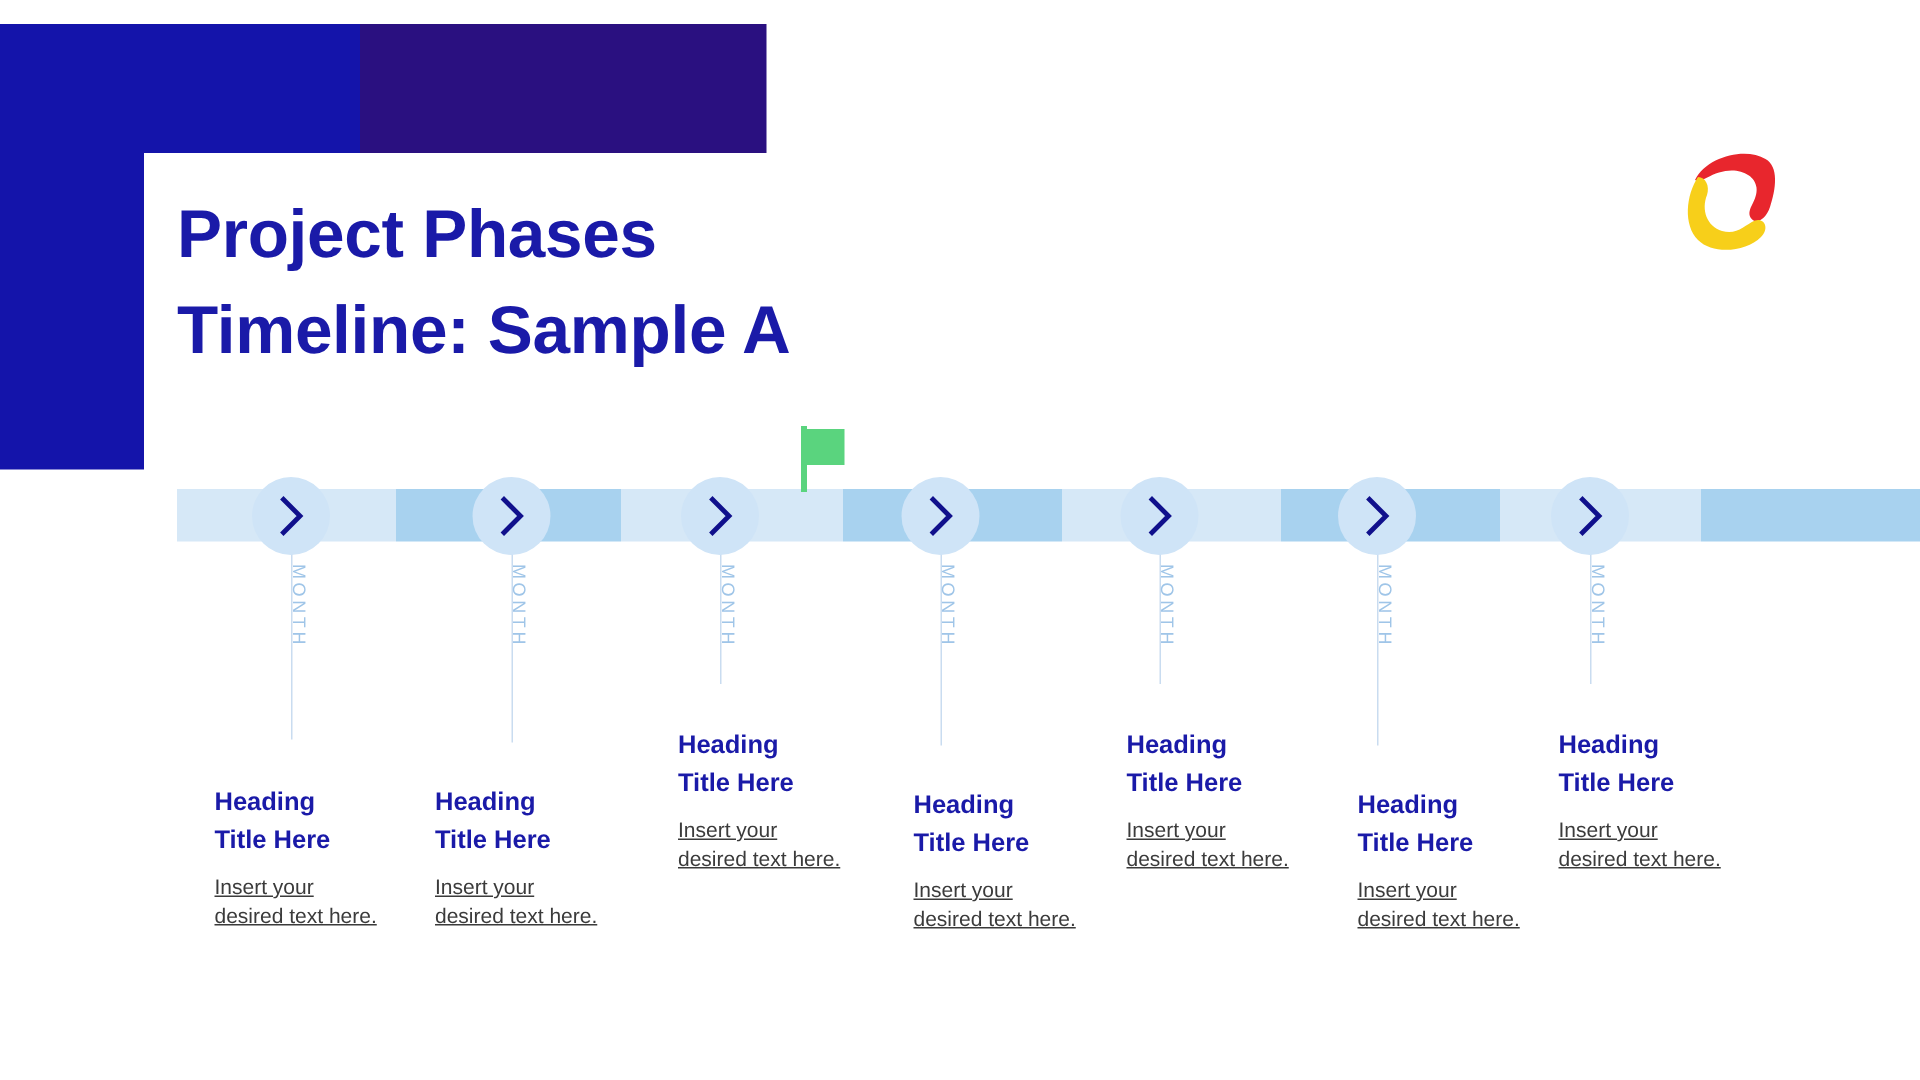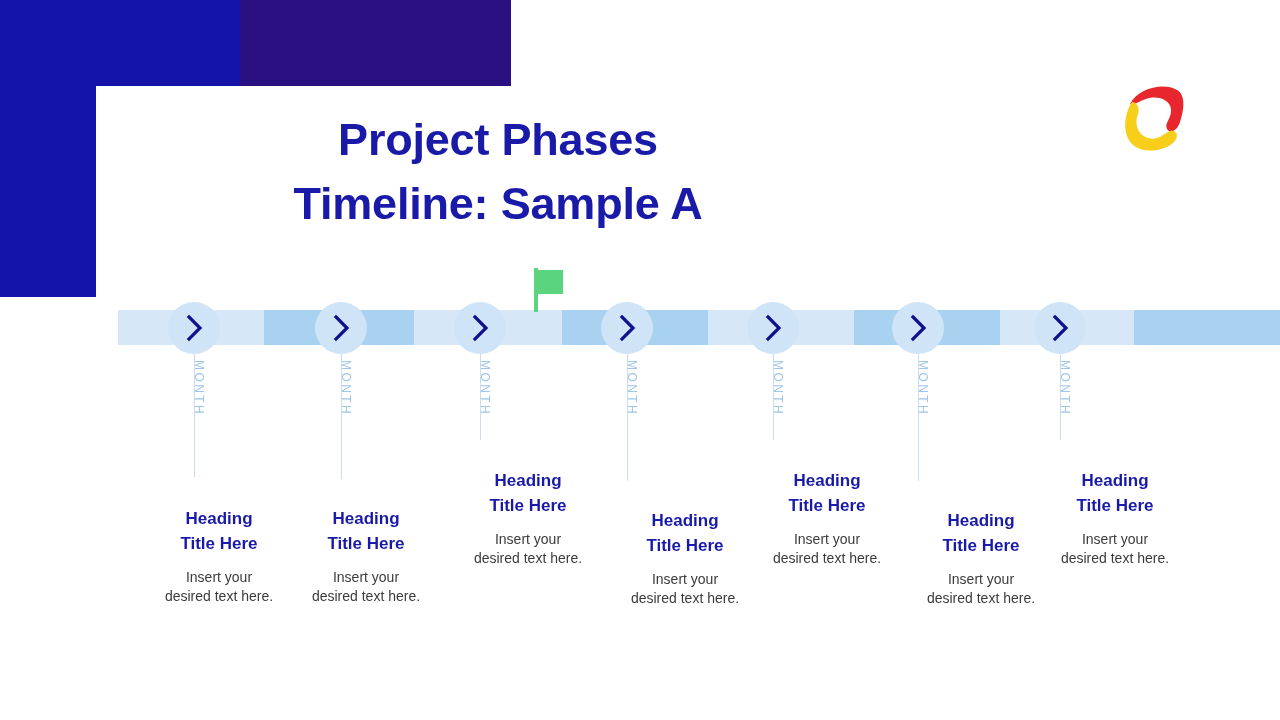--- a/index.html
+++ b/index.html
@@ -3,21 +3,21 @@
 <meta charset="utf-8">
 <style>
   html,body{margin:0;padding:0;}
   body{
     width:1280px;height:720px;
     background:#ffffff;
     font-family:"Liberation Sans", sans-serif;
     overflow:hidden;
     position:relative;
   }
-  #slide{position:absolute;left:0;top:0;width:1280px;height:648px;background:#fff;overflow:hidden;text-align:center;}
+  #slide{position:absolute;left:0;top:16px;width:1280px;height:648px;background:#fff;overflow:hidden;}
 
   
   .deco-blue{
     position:absolute;left:0;top:0;width:240px;height:297px;
     background:#1414aa;
   }
   .deco-purple{
     position:absolute;left:240px;top:0;width:271px;height:86px;
     background:#2a1080;
   }
@@ -60,22 +60,23 @@
     white-space:nowrap;
   }
 
   
   .block{position:absolute;width:152px;}
   .block h3{
     margin:0 0 10px 0;font-size:17px;line-height:25px;font-weight:bold;
     color:#1a1aa8;white-space:pre-line;
   }
   .block p{
-    margin:12px;font-size:14px;line-height:19px;color:#3b3b3b;
+    margin:0;font-size:14px;line-height:19px;color:#3b3b3b;
     white-space:pre-line;
+    text-decoration:underline;
   }
 </style>
 </head>
 <body>
 
 <div id="slide">
 
   <div class="deco-blue"></div>
   <div class="deco-purple"></div>
   <div class="deco-white-panel"></div>

